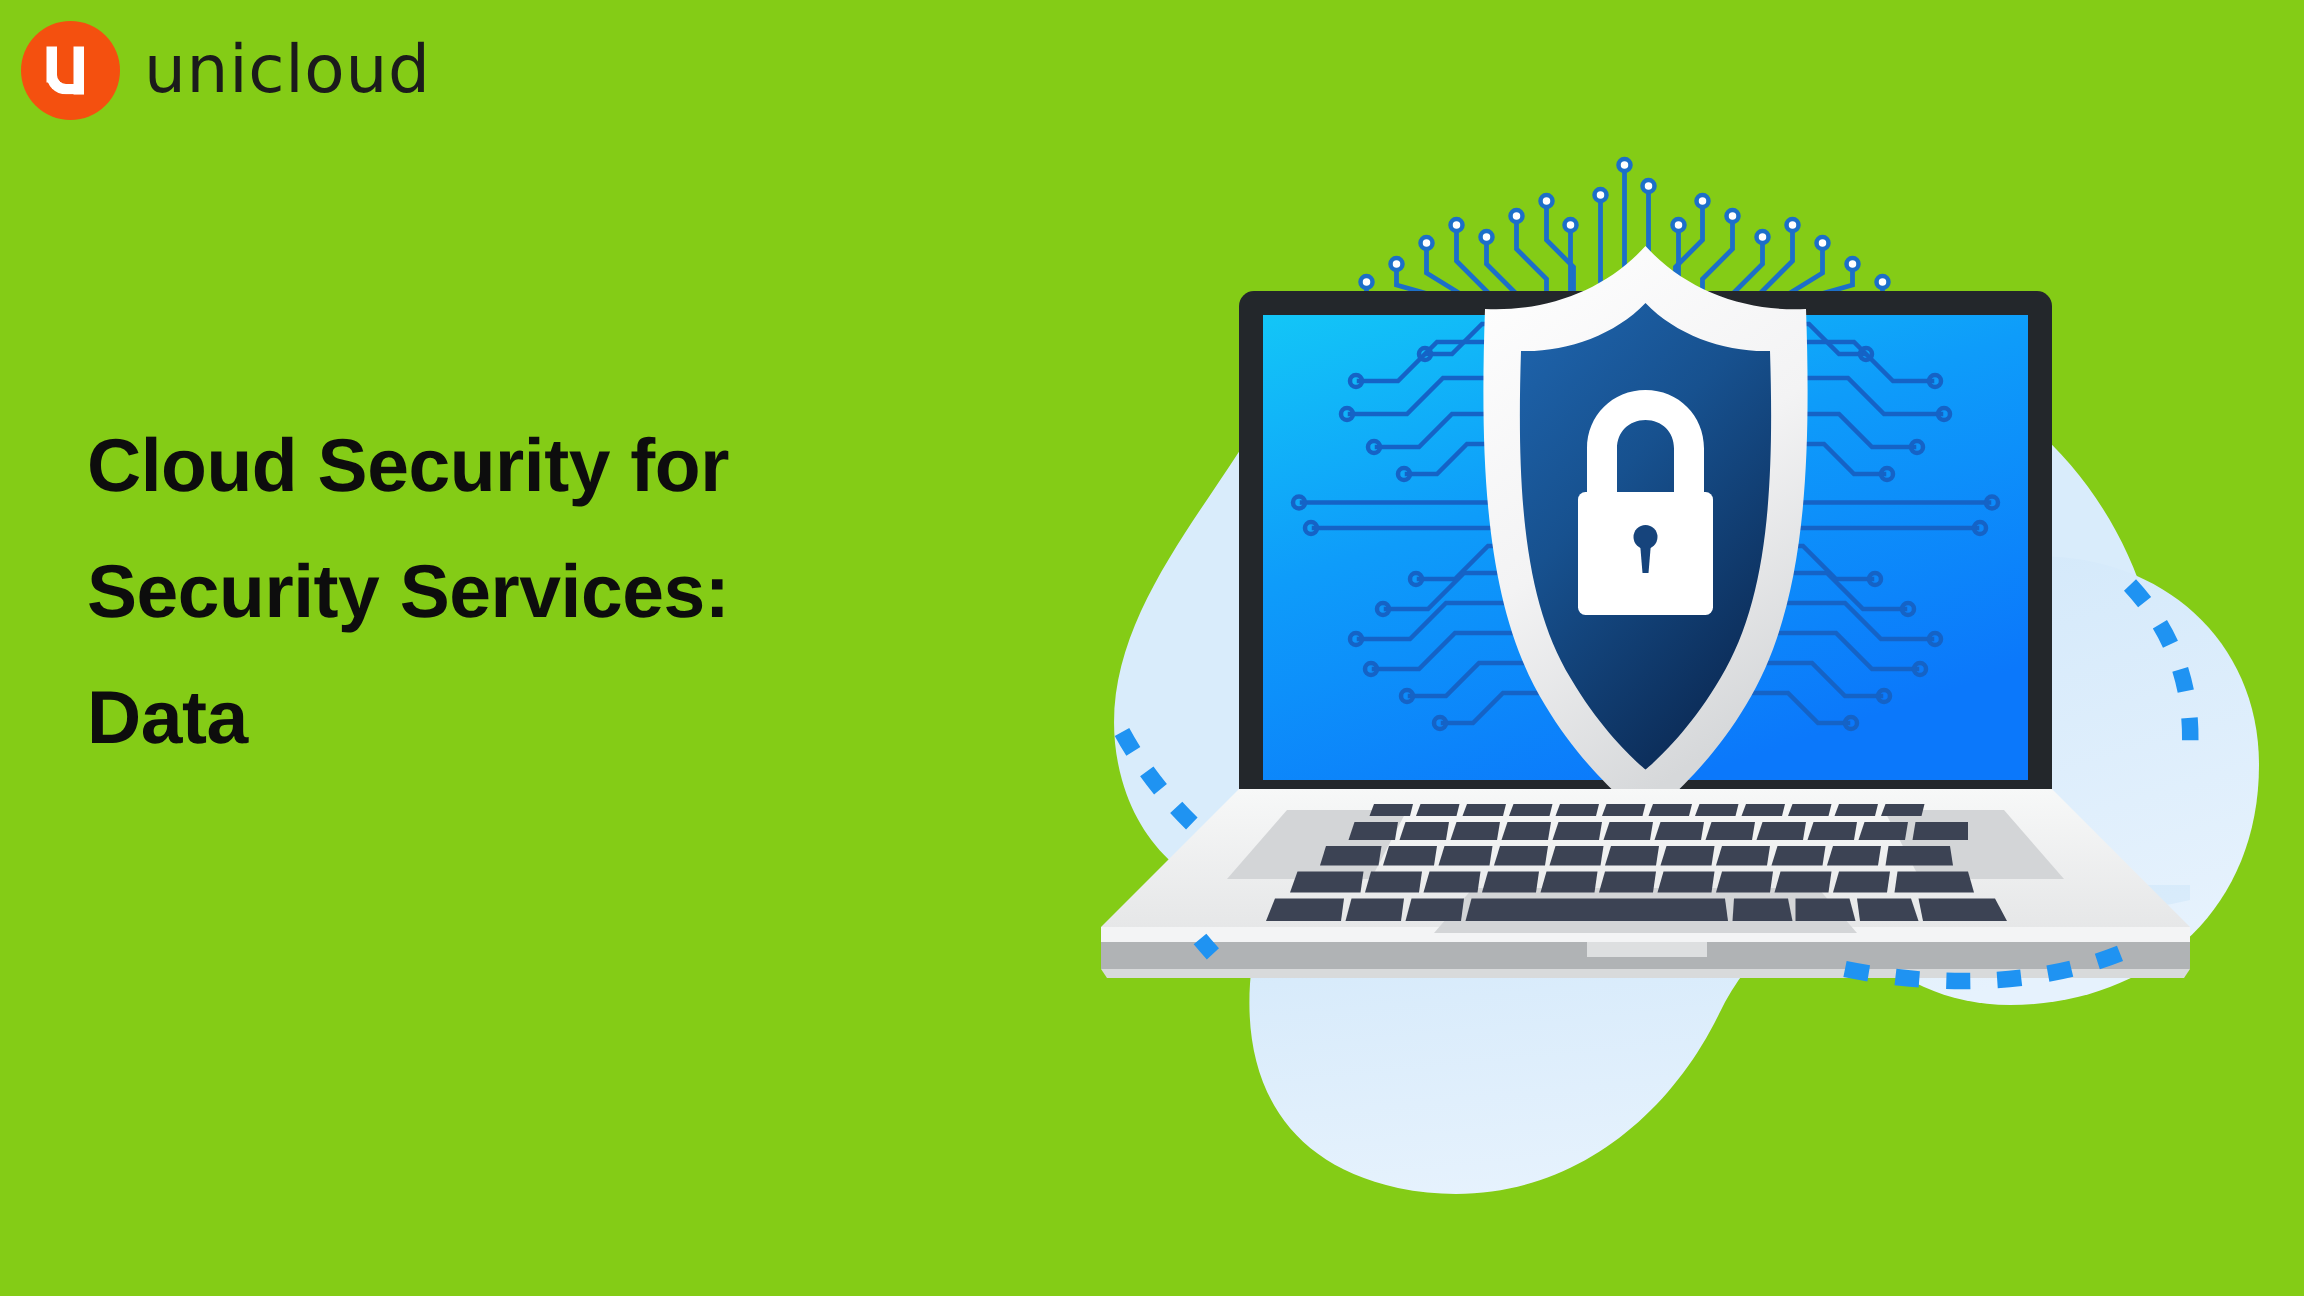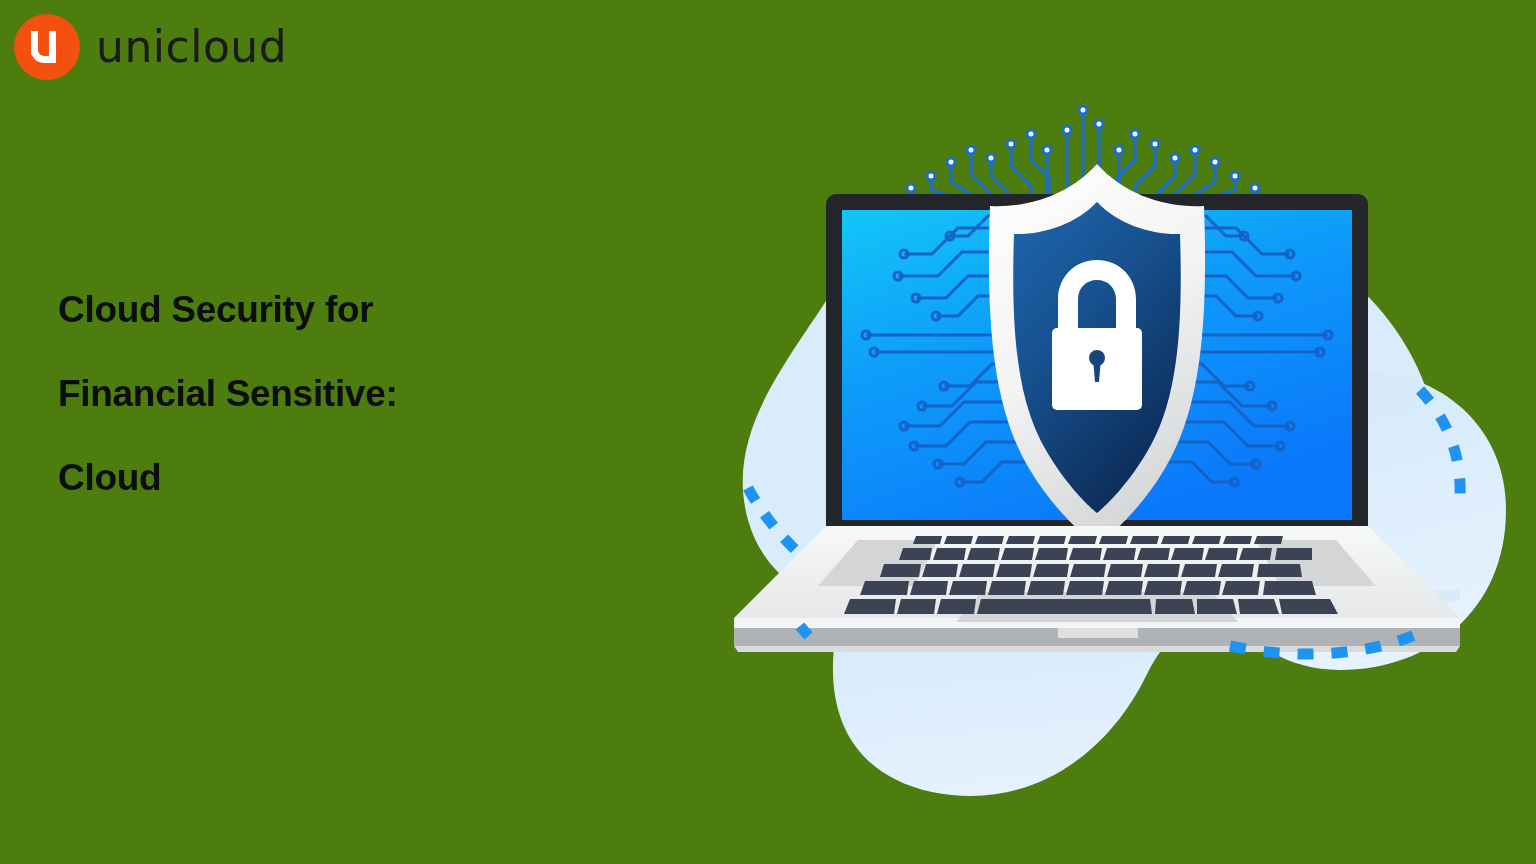--- a/index.html
+++ b/index.html
@@ -9,21 +9,21 @@
     background: #ffffff;
   }
   body {
     font-family: "Liberation Sans", sans-serif;
     -webkit-font-smoothing: antialiased;
   }
   #stage {
     position: relative;
     width: 1536px;
     height: 864px;
-    background: #4d7c0f;
+    background: #84cc16;
     overflow: hidden;
   }
 
   
   #logo {
     position: absolute;
     left: 14px;
     top: 14px;
     display: flex;
     align-items: center;
@@ -80,21 +80,21 @@
   
   #headline {
     position: absolute;
     left: 58px;
     top: 268px;
     width: 620px;
   }
   #headline .line {
     font-family: "Liberation Sans", sans-serif;
     font-weight: bold;
-    font-size: 37px;
+    font-size: 50px;
     line-height: 84px;
     color: #0d0d0d;
     letter-spacing: -0.3px;
     white-space: nowrap;
   }
 
   
   #illustration {
     position: absolute;
     left: 700px;
@@ -117,22 +117,22 @@
     <div id="logo-mark">
       <span class="u-left"></span>
       <span class="u-bowl"></span>
       <span class="u-right"></span>
     </div>
     <div id="logo-word">unicloud</div>
   </div>
 
   <div id="headline">
     <div class="line">Cloud Security for</div>
-    <div class="line">Financial Sensitive:</div>
-    <div class="line">Cloud</div>
+    <div class="line">Security Services:</div>
+    <div class="line">Data</div>
   </div>
 
   <div id="illustration">
     <svg viewBox="0 0 836 730" xmlns="http://www.w3.org/2000/svg">
       <defs>
         <linearGradient id="screenGrad" x1="0" y1="0" x2="0.55" y2="1">
           <stop offset="0%" stop-color="#13c6f7"></stop>
           <stop offset="45%" stop-color="#0e9cfa"></stop>
           <stop offset="100%" stop-color="#0b78fb"></stop>
         </linearGradient>

